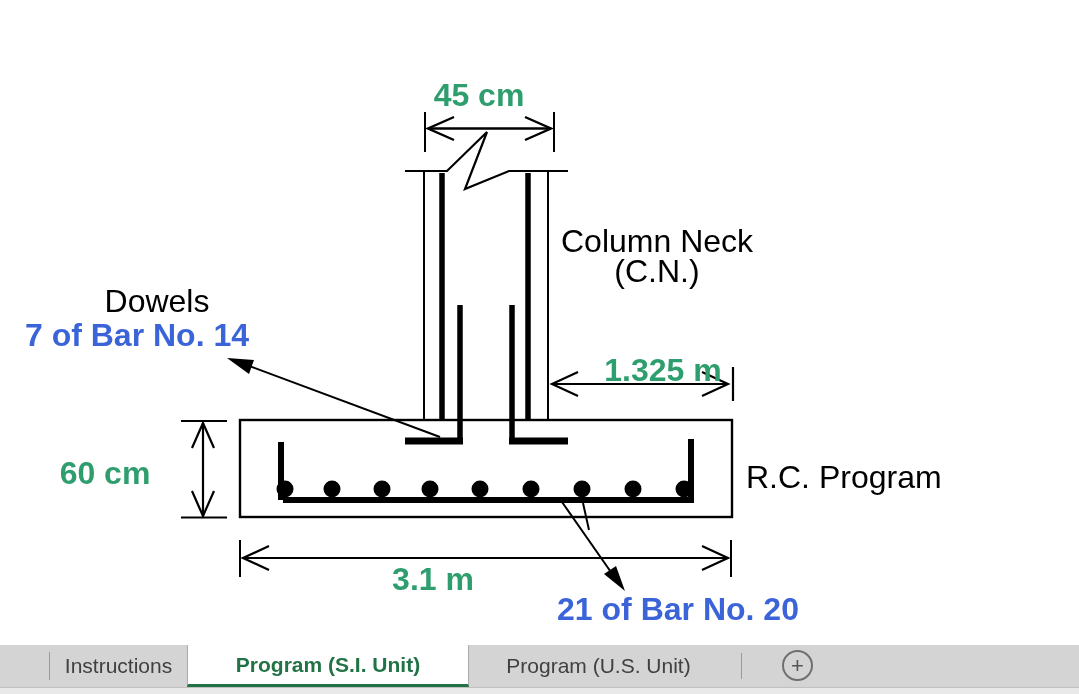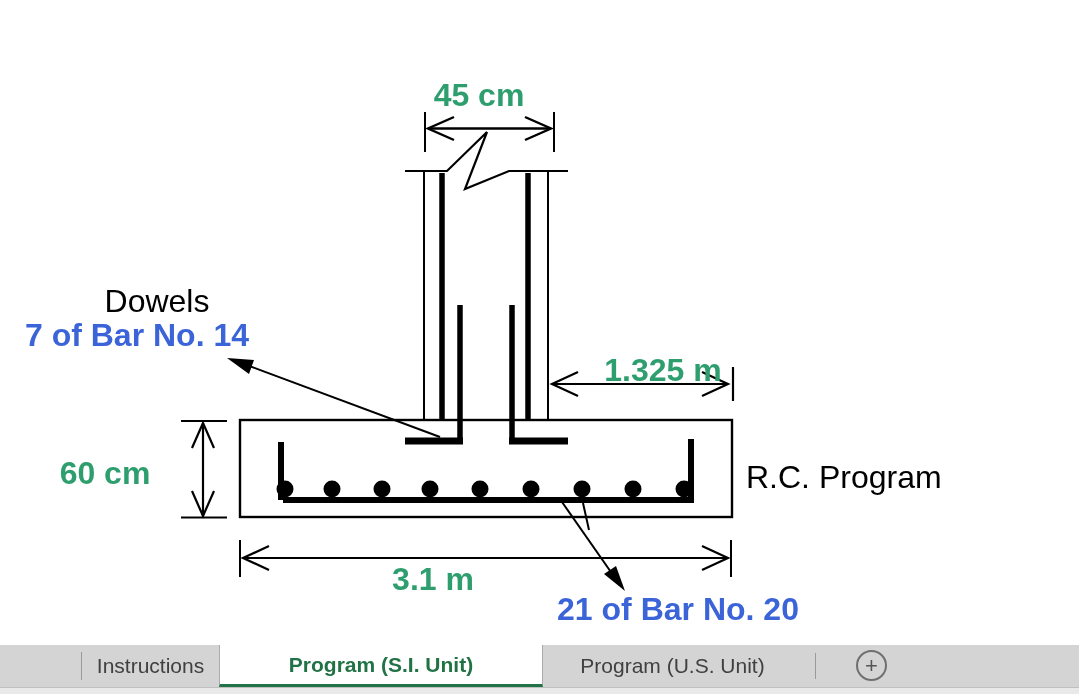--- a/index.html
+++ b/index.html
@@ -33,34 +33,33 @@
   .bold{font-weight:normal;margin-left:26px;}
 
   
   .sheetbar{
     position:absolute;left:0;top:645px;
     width:1079px;height:42px;
     background:var(--tab-bar-bg);
     display:flex;align-items:stretch;
     font-size:21px;
     color:var(--tab-inactive-text);
-    padding-left:32px;
   }
   .tab-left-spacer{
     width:50px;flex:0 0 auto;
     border-right:1px solid #9a9a9a;
     margin:7px 0;
   }
   .sheet-tab{
     display:flex;align-items:center;justify-content:center;
     cursor:pointer;flex:0 0 auto;
   }
   .sheet-tab.inactive-1{width:137px;}
   .sheet-tab.active{
-    width:324px;
+    width:282px;
     background:#fff;
     border-left:1px solid #ababab;
     border-right:1px solid #ababab;
     border-bottom:3px solid var(--tab-green);
     color:var(--tab-green);
     font-weight:bold;
   }
   .sheet-tab.inactive-2{width:259px;}
   .tab-sep{
     width:0;flex:0 0 auto;
@@ -173,20 +172,24 @@
       <g>
         <line x1="562" y1="502" x2="613" y2="575" stroke-width="2"></line>
         <line x1="583" y1="503" x2="589" y2="530" stroke-width="2"></line>
         <polygon points="625,591 604,574 616,566" fill="#000" stroke="none"></polygon>
       </g>
     </g>
   </svg>
 
   <div class="lbl ctr dim" style="left:479px;top:81px;">45 cm</div>
 
+  <div class="lbl ctr" style="left:657px;top:226px;line-height:30px;">
+    <div>Column Neck</div>
+    <div>(C.N.)</div>
+  </div>
 
   <div class="lbl ctr bold" style="left:131px;top:287px;">Dowels</div>
 
   <div class="lbl ctr barlbl" style="left:137px;top:321px;text-align:right;">7 of Bar No. 14</div>
 
   <div class="lbl ctr dim" style="left:663px;top:356px;">1.325 m</div>
 
   <div class="lbl ctr dim" style="left:105px;top:459px;">60 cm</div>
 
   <div class="lbl" style="left:746px;top:463px;">R.C. Program</div>

